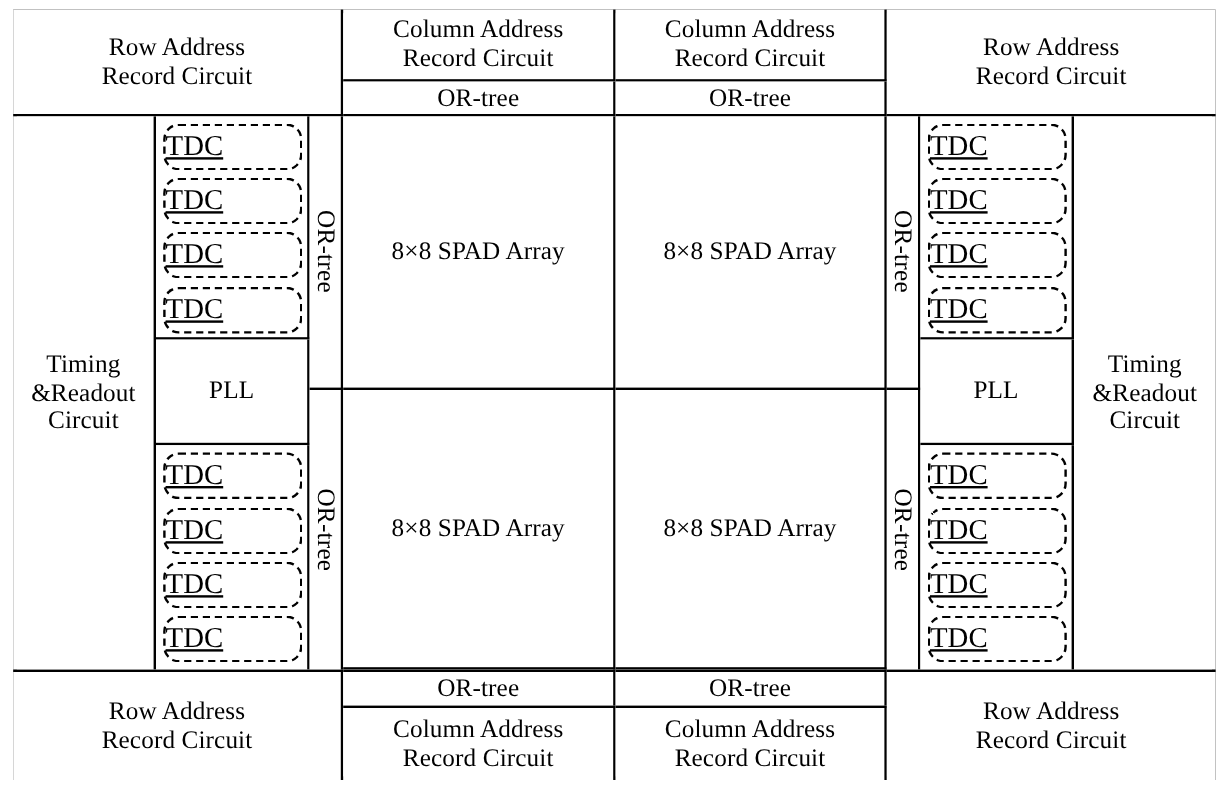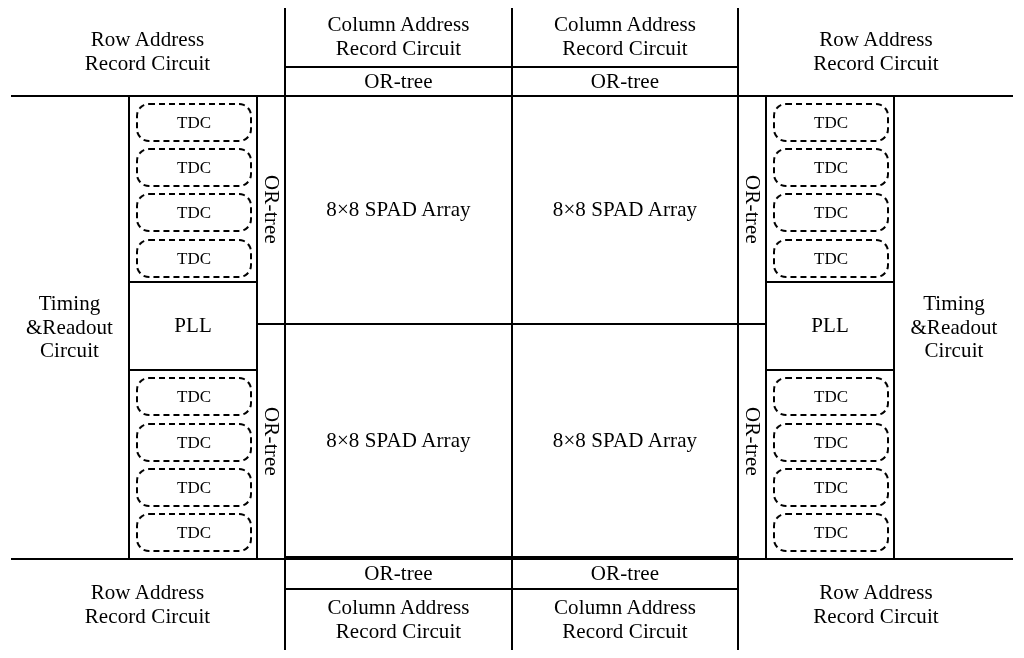--- a/index.html
+++ b/index.html
@@ -53,23 +53,24 @@
   }
 
   
   .tdc {
     position: absolute;
     box-sizing: border-box;
     border: 2.5px dashed #000;
     border-radius: 13px;
     display: flex;
     align-items: center;
-    justify-content: center;
-    background: #ffffff;
-    font-size: 17px;
+    justify-content: flex-start;
+    background: #ffffff;
+    font-size: 24px;
+    text-decoration: underline;
   }
 
   
   #frame {
     position: absolute;
     left: 11px;
     top: 8px;
     width: 1002px;
     height: 642px;
     box-sizing: border-box;

